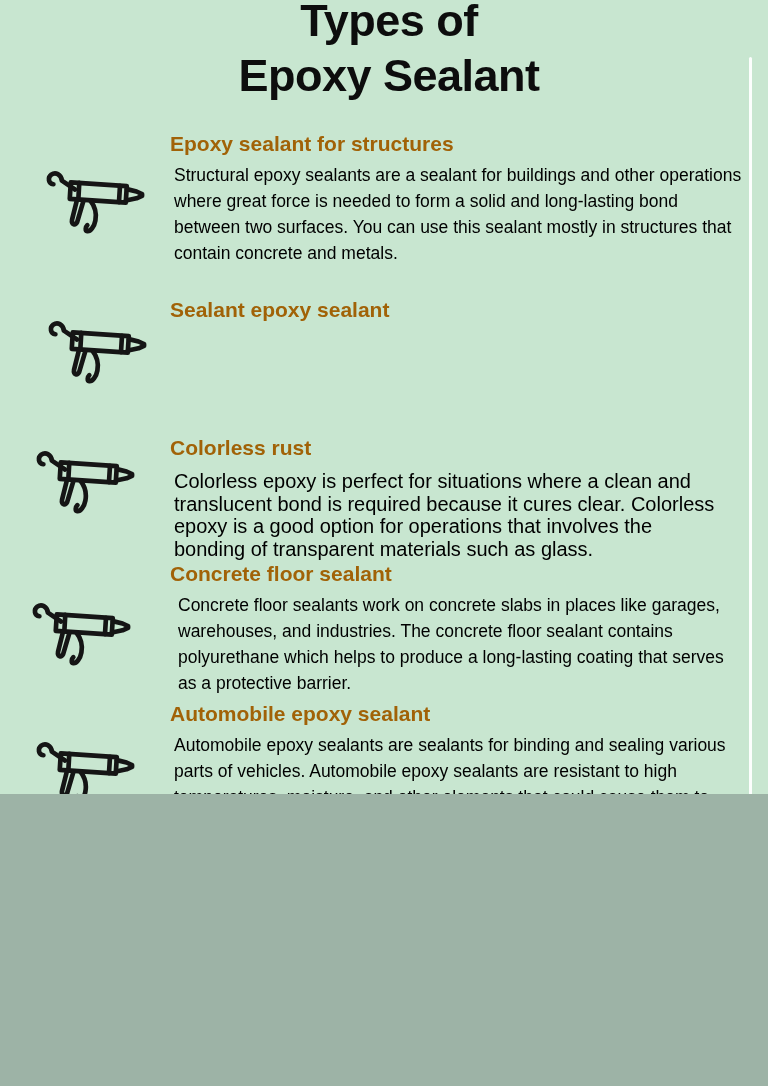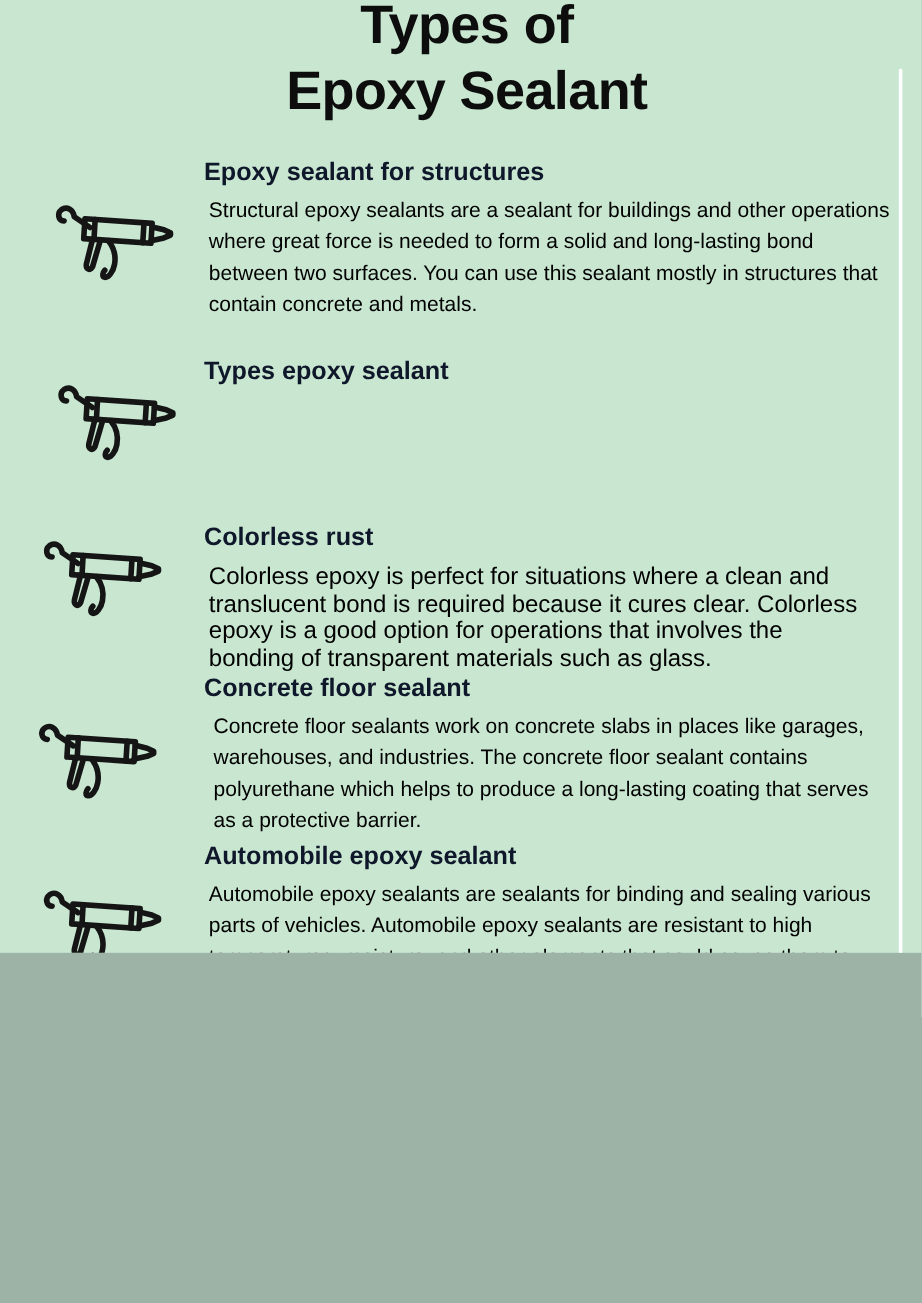--- a/index.html
+++ b/index.html
@@ -17,21 +17,21 @@
     font-size:45px;line-height:55px;font-weight:700;
     letter-spacing:-0.5px;color:#0d0d0d;
   }
   .divider{
     position:absolute;left:749px;top:57px;width:3px;height:987px;
     background:rgba(255,255,255,0.95);border-radius:2px;
   }
   .section{position:absolute;left:170px;width:576px;}
   .section h2{
     margin:0 0 5px 0;font-size:21px;line-height:27px;
-    font-weight:700;color:#0f172a;
+    font-weight:700;color:#a16207;
   }
   .section p{
     margin:4px;font-size:17.5px;line-height:26px;color:#000000;
   }
   .s1{top:130px;}
   .s2{top:296px;}
   .s3{top:434px;width:562px;}
   .s3 p{font-size:20px;line-height:22.5px;margin-top:9px;}
   .s4{top:560px;}
   .s4 p{padding-left:4px;}
@@ -115,21 +115,21 @@
         <use href="#caulk-gun"></use>
       </svg>
   </div>
 
   <section class="section s1">
     <h2>Epoxy sealant for structures</h2>
     <p>Structural epoxy sealants are a sealant for buildings and other operations where great force is needed to form a solid and long-lasting bond between two surfaces. You can use this sealant mostly in structures that contain concrete and metals.</p>
   </section>
 
   <section class="section s2">
-    <h2>Types epoxy sealant</h2>
+    <h2>Sealant epoxy sealant</h2>
   </section>
 
   <section class="section s3">
     <h2>Colorless rust</h2>
     <p>Colorless epoxy is perfect for situations where a clean and translucent bond is required because it cures clear. Colorless epoxy is a good option for operations that involves the bonding of transparent materials such as glass.</p>
   </section>
 
   <section class="section s5">
     <h2>Automobile epoxy sealant</h2>
     <p>Automobile epoxy sealants are sealants for binding and sealing various parts of vehicles. Automobile epoxy sealants are resistant to high temperatures, moisture, and other elements that could cause them to break down while being used.</p>

